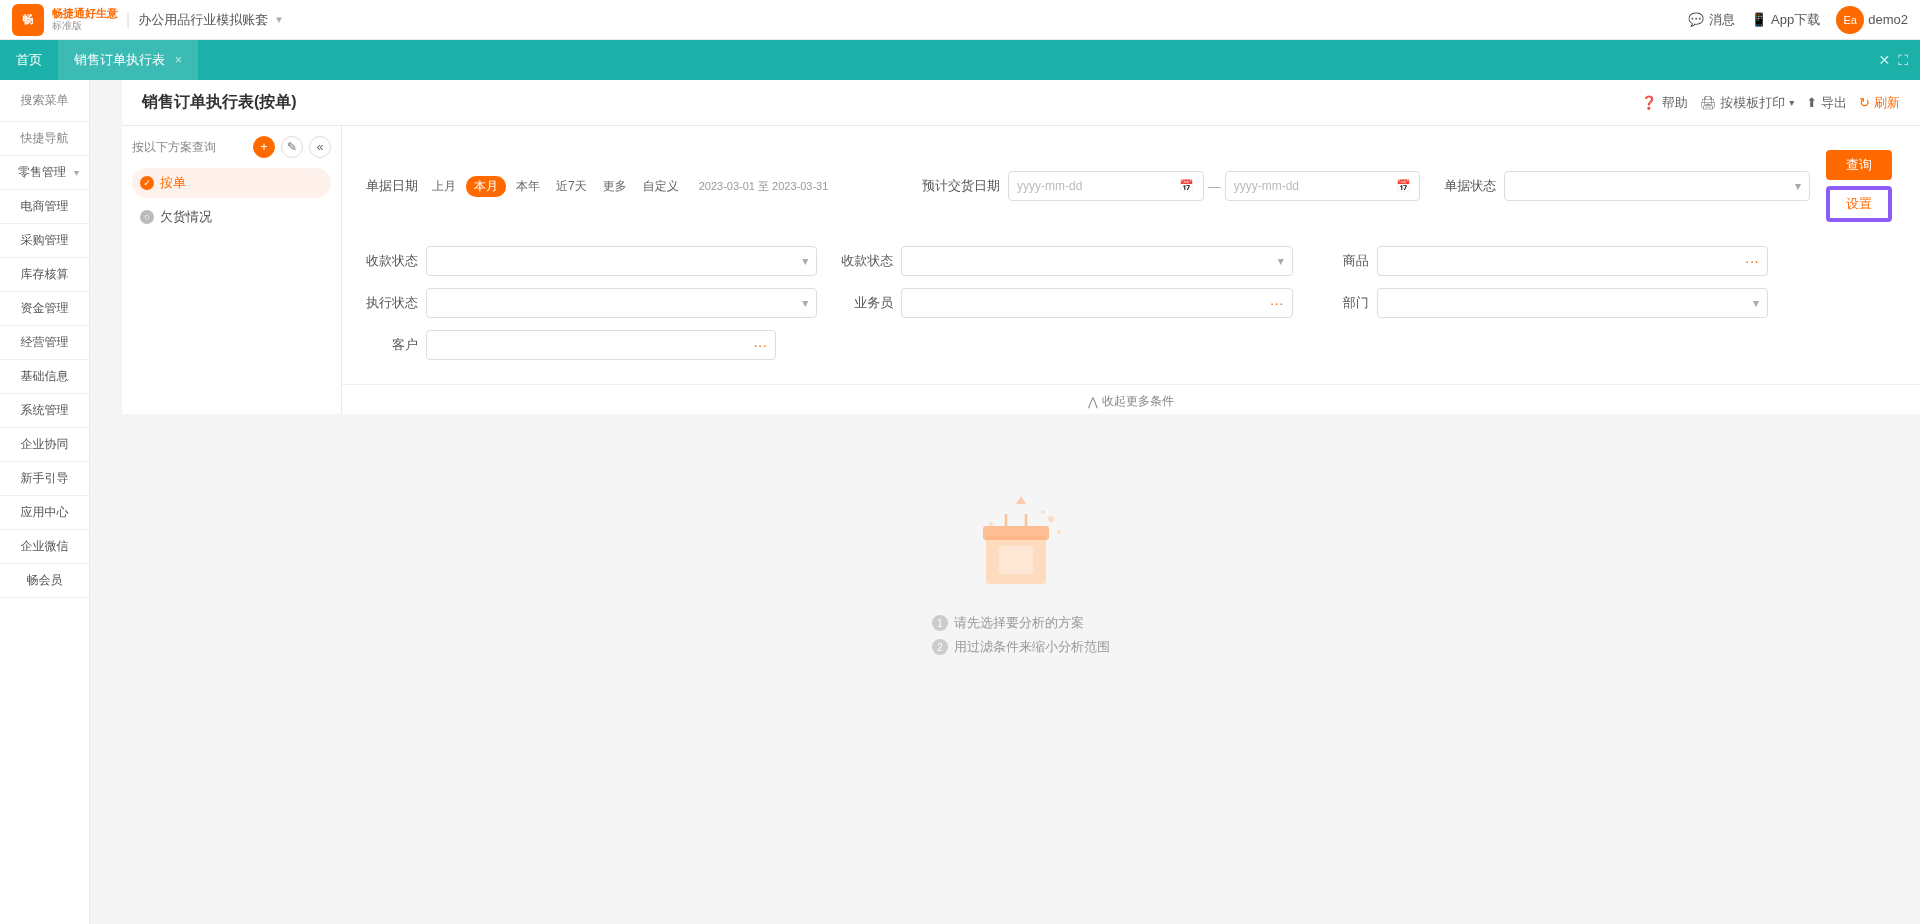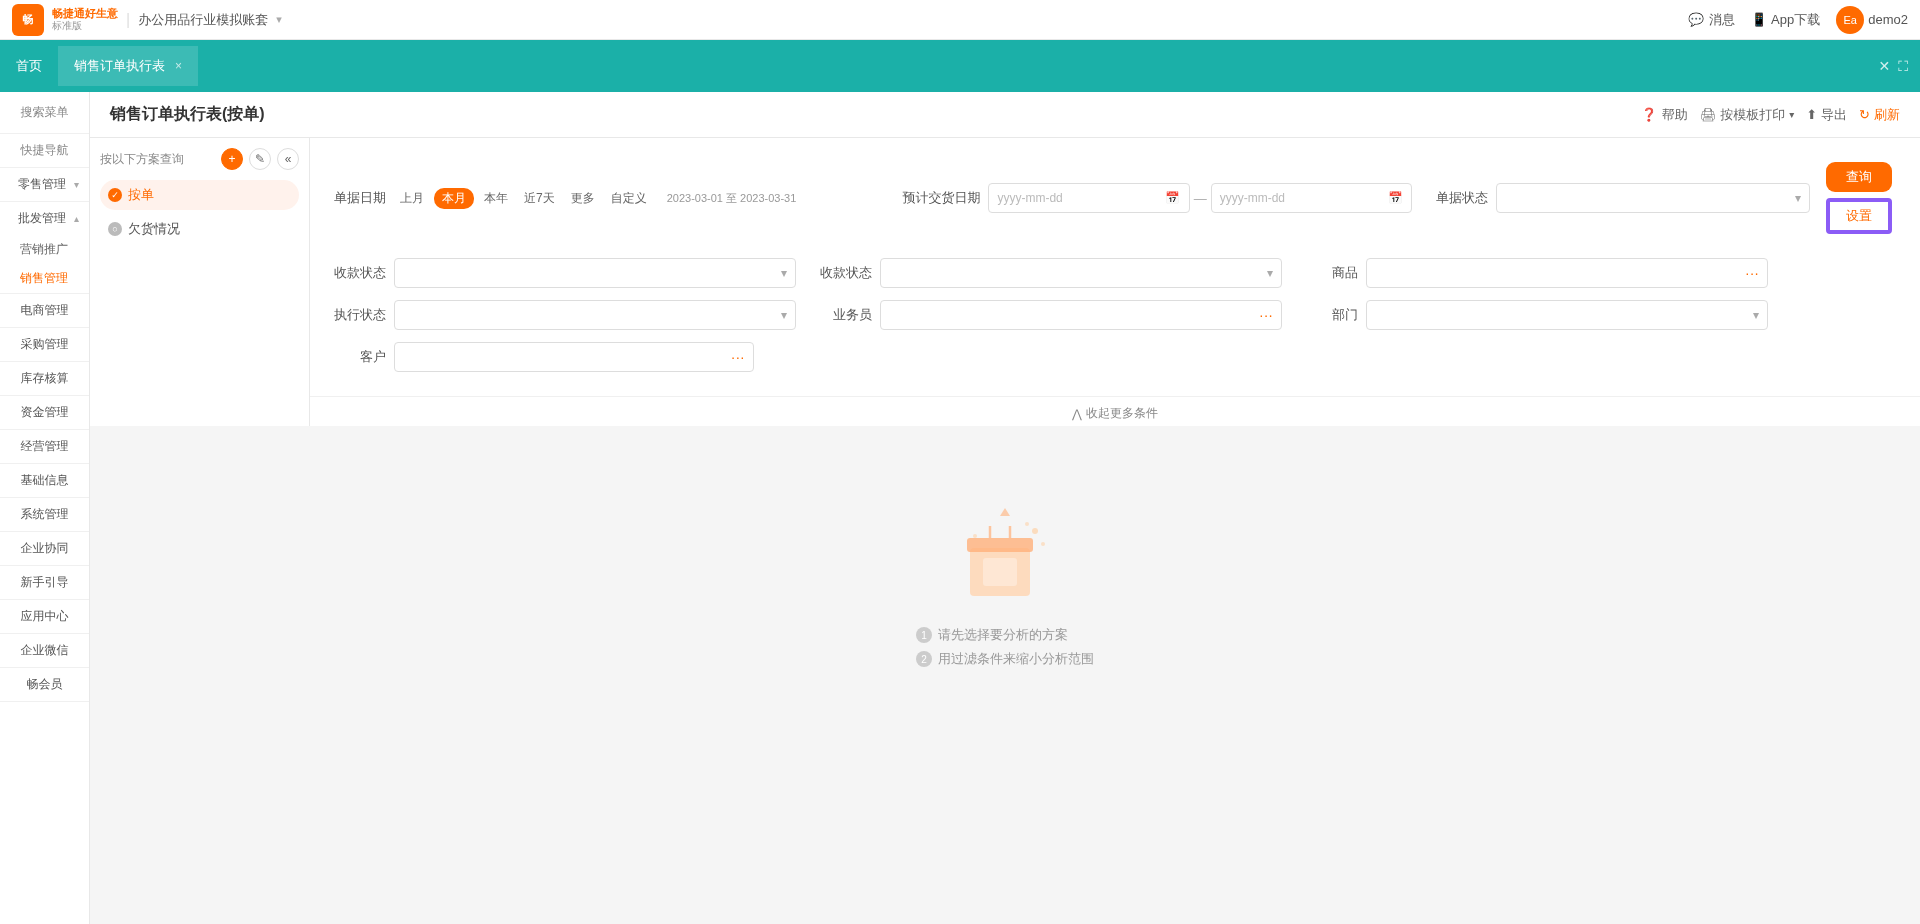--- a/index.html
+++ b/index.html
@@ -7,30 +7,30 @@
 
     
     .topbar { background: #fff; height: 40px; display: flex; align-items: center; padding: 0 12px; border-bottom: 1px solid #e8e8e8; justify-content: space-between; flex-shrink: 0; }
     .topbar-left { display: flex; align-items: center; gap: 8px; }
     .brand-logo { width: 32px; height: 32px; background: #ff6a00; border-radius: 6px; display: flex; align-items: center; justify-content: center; color: white; font-size: 11px; font-weight: bold; }
     .topbar-right { display: flex; align-items: center; gap: 16px; font-size: 13px; color: #555; }
     .topbar-right-item { display: flex; align-items: center; gap: 4px; cursor: pointer; }
     .user-avatar { width: 28px; height: 28px; border-radius: 50%; background: #ff6a00; display: flex; align-items: center; justify-content: center; color: white; font-size: 11px; }
 
     
-    .tabs-bar { background: #1bb0a8; height: 52px; display: flex; align-items: center; padding: 0 0; flex-shrink: 0; }
+    .tabs-bar { background: #1bb0a8; height: 40px; display: flex; align-items: center; padding: 0 0; flex-shrink: 0; }
     .tab-item { height: 40px; padding: 0 16px; display: flex; align-items: center; gap: 6px; cursor: pointer; color: rgba(255,255,255,0.85); font-size: 13px; }
     .tab-item.home { color: white; }
     .tab-item.active { background: rgba(255,255,255,0.15); color: white; }
     .tab-close { font-size: 12px; color: rgba(255,255,255,0.7); cursor: pointer; margin-left: 4px; }
     .tabs-right { margin-left: auto; display: flex; align-items: center; gap: 8px; padding-right: 12px; }
     .tabs-right span { color: rgba(255,255,255,0.8); cursor: pointer; font-size: 16px; }
 
     
-    .main-layout { display: flex; flex: 1; overflow: hidden; }
+    .main-layout { display: flex; flex: 1; overflow: hidden; gap: 32px; }
 
     
     .sidebar { width: 90px; background: #fff; border-right: 1px solid #e8e8e8; display: flex; flex-direction: column; overflow-y: auto; flex-shrink: 0; }
     .sidebar-search { padding: 8px; border-bottom: 1px solid #f0f0f0; }
     .sidebar-search .label { font-size: 12px; color: #888; text-align: center; padding: 4px 0; cursor: pointer; }
     .sidebar-nav { padding: 4px 0; border-bottom: 1px solid #f0f0f0; }
     .sidebar-nav .label { font-size: 12px; color: #888; text-align: center; padding: 4px 0; cursor: pointer; }
     .sidebar-section { border-bottom: 1px solid #f0f0f0; }
     .sidebar-item { padding: 8px 4px; text-align: center; font-size: 12px; color: #555; cursor: pointer; display: flex; align-items: center; justify-content: flex-end; padding: 8px 10px; }
     .sidebar-item-label { flex: 1; text-align: center; }
@@ -70,21 +70,21 @@
     .date-tabs { display: flex; gap: 4px; align-items: center; margin-right: 8px; }
     .date-tab { font-size: 12px; color: #666; cursor: pointer; padding: 2px 6px; border-radius: 3px; }
     .date-tab.active { background: #ff6a00; color: white; border-radius: 10px; padding: 2px 8px; }
     .status-select { flex: 1; border: 1px solid #ddd; border-radius: 4px; height: 30px; padding: 0 8px; font-size: 12px; display: flex; align-items: center; justify-content: space-between; cursor: pointer; background: white; }
     .dots-btn { color: #ff6a00; cursor: pointer; font-size: 14px; }
 
     .filter-footer { text-align: center; padding: 8px 0 4px; border-top: 1px solid #f0f0f0; }
     .collapse-btn { font-size: 12px; color: #888; cursor: pointer; display: inline-flex; align-items: center; gap: 4px; }
 
     
-    .btn-search { background: #ff6a00; color: white; border: none; border-radius: 9px; padding: 6px 12px; font-size: 13px; cursor: pointer; }
+    .btn-search { background: #ff6a00; color: white; border: none; border-radius: 4px; padding: 6px 12px; font-size: 13px; cursor: pointer; }
     .btn-set { background: white; color: #ff6a00; border: 4px solid #8b5cf6; border-radius: 4px; padding: 5px 16px; font-size: 13px; cursor: pointer; }
     .btns-stack { display: flex; flex-direction: column; gap: 6px; justify-content: center; padding: 12px 12px 12px 0; }
 
     
     .empty-state { display: flex; flex-direction: column; align-items: center; justify-content: center; padding: 80px 0; }
     .empty-icon { width: 100px; height: 100px; margin-bottom: 20px; position: relative; }
     .empty-hints { list-style: none; }
     .empty-hints li { font-size: 13px; color: #999; margin-bottom: 6px; display: flex; align-items: center; gap: 6px; }
     .hint-num { width: 16px; height: 16px; border-radius: 50%; background: #ccc; color: white; font-size: 10px; display: flex; align-items: center; justify-content: center; flex-shrink: 0; }
 
@@ -153,28 +153,20 @@
       <div class="label">搜索菜单</div>
     </div>
     <div class="sidebar-nav">
       <div class="label">快捷导航</div>
     </div>
     <div class="sidebar-section">
       <div class="sidebar-item">
         <span class="sidebar-item-label">零售管理</span>
         <span class="arrow">▾</span>
       </div>
-    </div>
-    <div class="sidebar-section">
-      <div class="sidebar-item">
-        <span class="sidebar-item-label">批发管理</span>
-        <span class="arrow">▴</span>
-      </div>
-      <div class="sidebar-subitem">营销推广</div>
-      <div class="sidebar-subitem active">销售管理</div>
     </div>
     <div class="sidebar-section">
       <div class="sidebar-item">
         <span class="sidebar-item-label">电商管理</span>
       </div>
     </div>
     <div class="sidebar-section">
       <div class="sidebar-item">
         <span class="sidebar-item-label">采购管理</span>
       </div>

